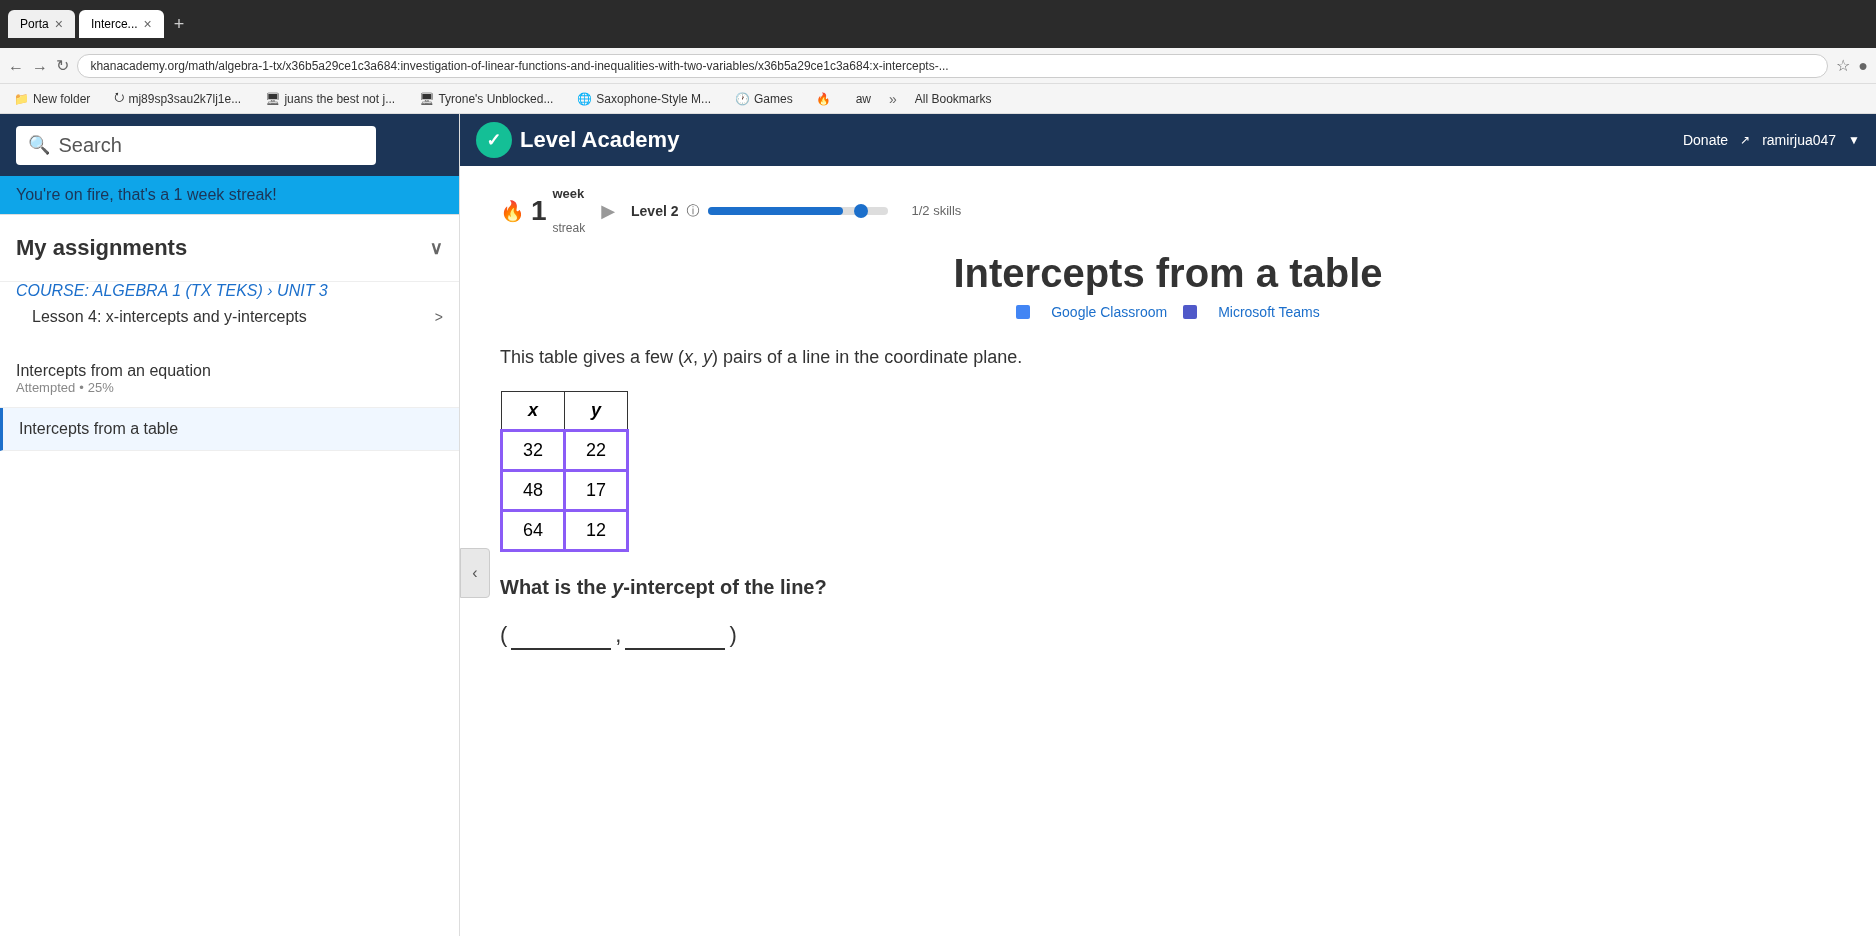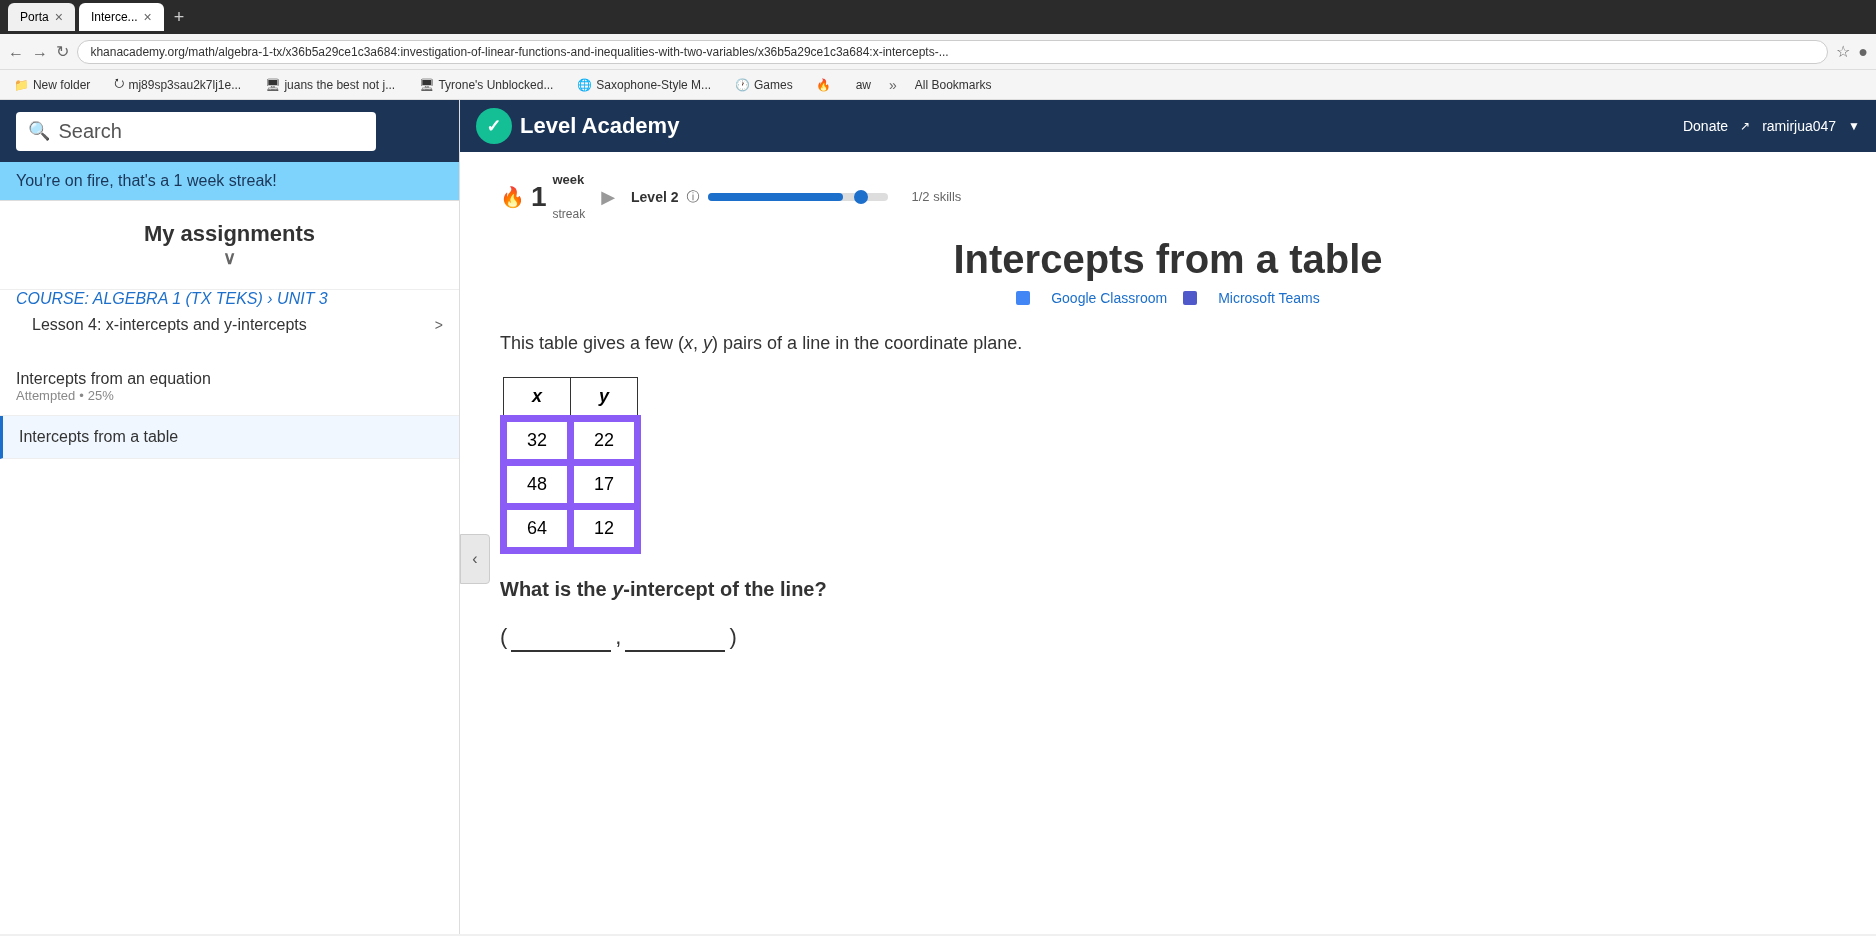--- a/index.html
+++ b/index.html
@@ -1,21 +1,21 @@
 <!DOCTYPE html>
 <html><head>
   <meta charset="utf-8">
   <style>
     * { box-sizing: border-box; margin: 0; padding: 0; }
     body { font-family: Arial, sans-serif; background: #f0f0f0; overflow: hidden; width: 1876px; height: 936px; }
     .tab-bar {
       background: #2b2b2b;
       display: flex;
       align-items: center;
-      height: 34px;
+      height: 48px;
       padding: 0 8px;
       gap: 4px;
     }
     .tab {
       background: #f0f0f0;
       border-radius: 6px 6px 0 0;
       padding: 6px 12px;
       font-size: 12px;
       display: flex;
       align-items: center;
@@ -118,21 +118,21 @@
       display: flex; align-items: center; justify-content: center;
       color: white; font-size: 18px; font-weight: bold;
     }
     .ka-logo-text {
       color: white;
       font-size: 22px;
       font-weight: bold;
     }
 
     .streak-banner {
-      background: #7dd3fc;
+      background: #0ea5e9;
       padding: 10px 16px;
       font-size: 15px;
       color: #1c3557;
       border-bottom: 1px solid #ddd;
     }
 
     .sidebar-nav {
       flex: 1;
       overflow-y: auto;
     }
@@ -143,21 +143,20 @@
 
     .sidebar-section-header {
       display: flex;
       align-items: center;
       justify-content: space-between;
       padding: 20px 16px;
       font-size: 22px;
       font-weight: bold;
       color: #333;
       cursor: pointer;
-      flex-direction: column;
     }
 
     .sidebar-section-header .chevron {
       font-size: 18px;
       color: #666;
     }
 
     .sidebar-course {
       padding: 0 16px 16px;
     }
@@ -374,21 +373,21 @@
     .math-table th {
       border: 1px solid #333;
       padding: 8px 20px;
       font-style: italic;
       font-size: 18px;
       text-align: center;
       background: #fff;
     }
 
     .math-table td {
-      border: 7px solid #8b5cf6;
+      border: 3px solid #8b5cf6;
       padding: 8px 20px;
       font-size: 18px;
       text-align: center;
     }
 
     .question-text {
       font-size: 20px;
       font-weight: bold;
       color: #333;
       margin-bottom: 20px;

